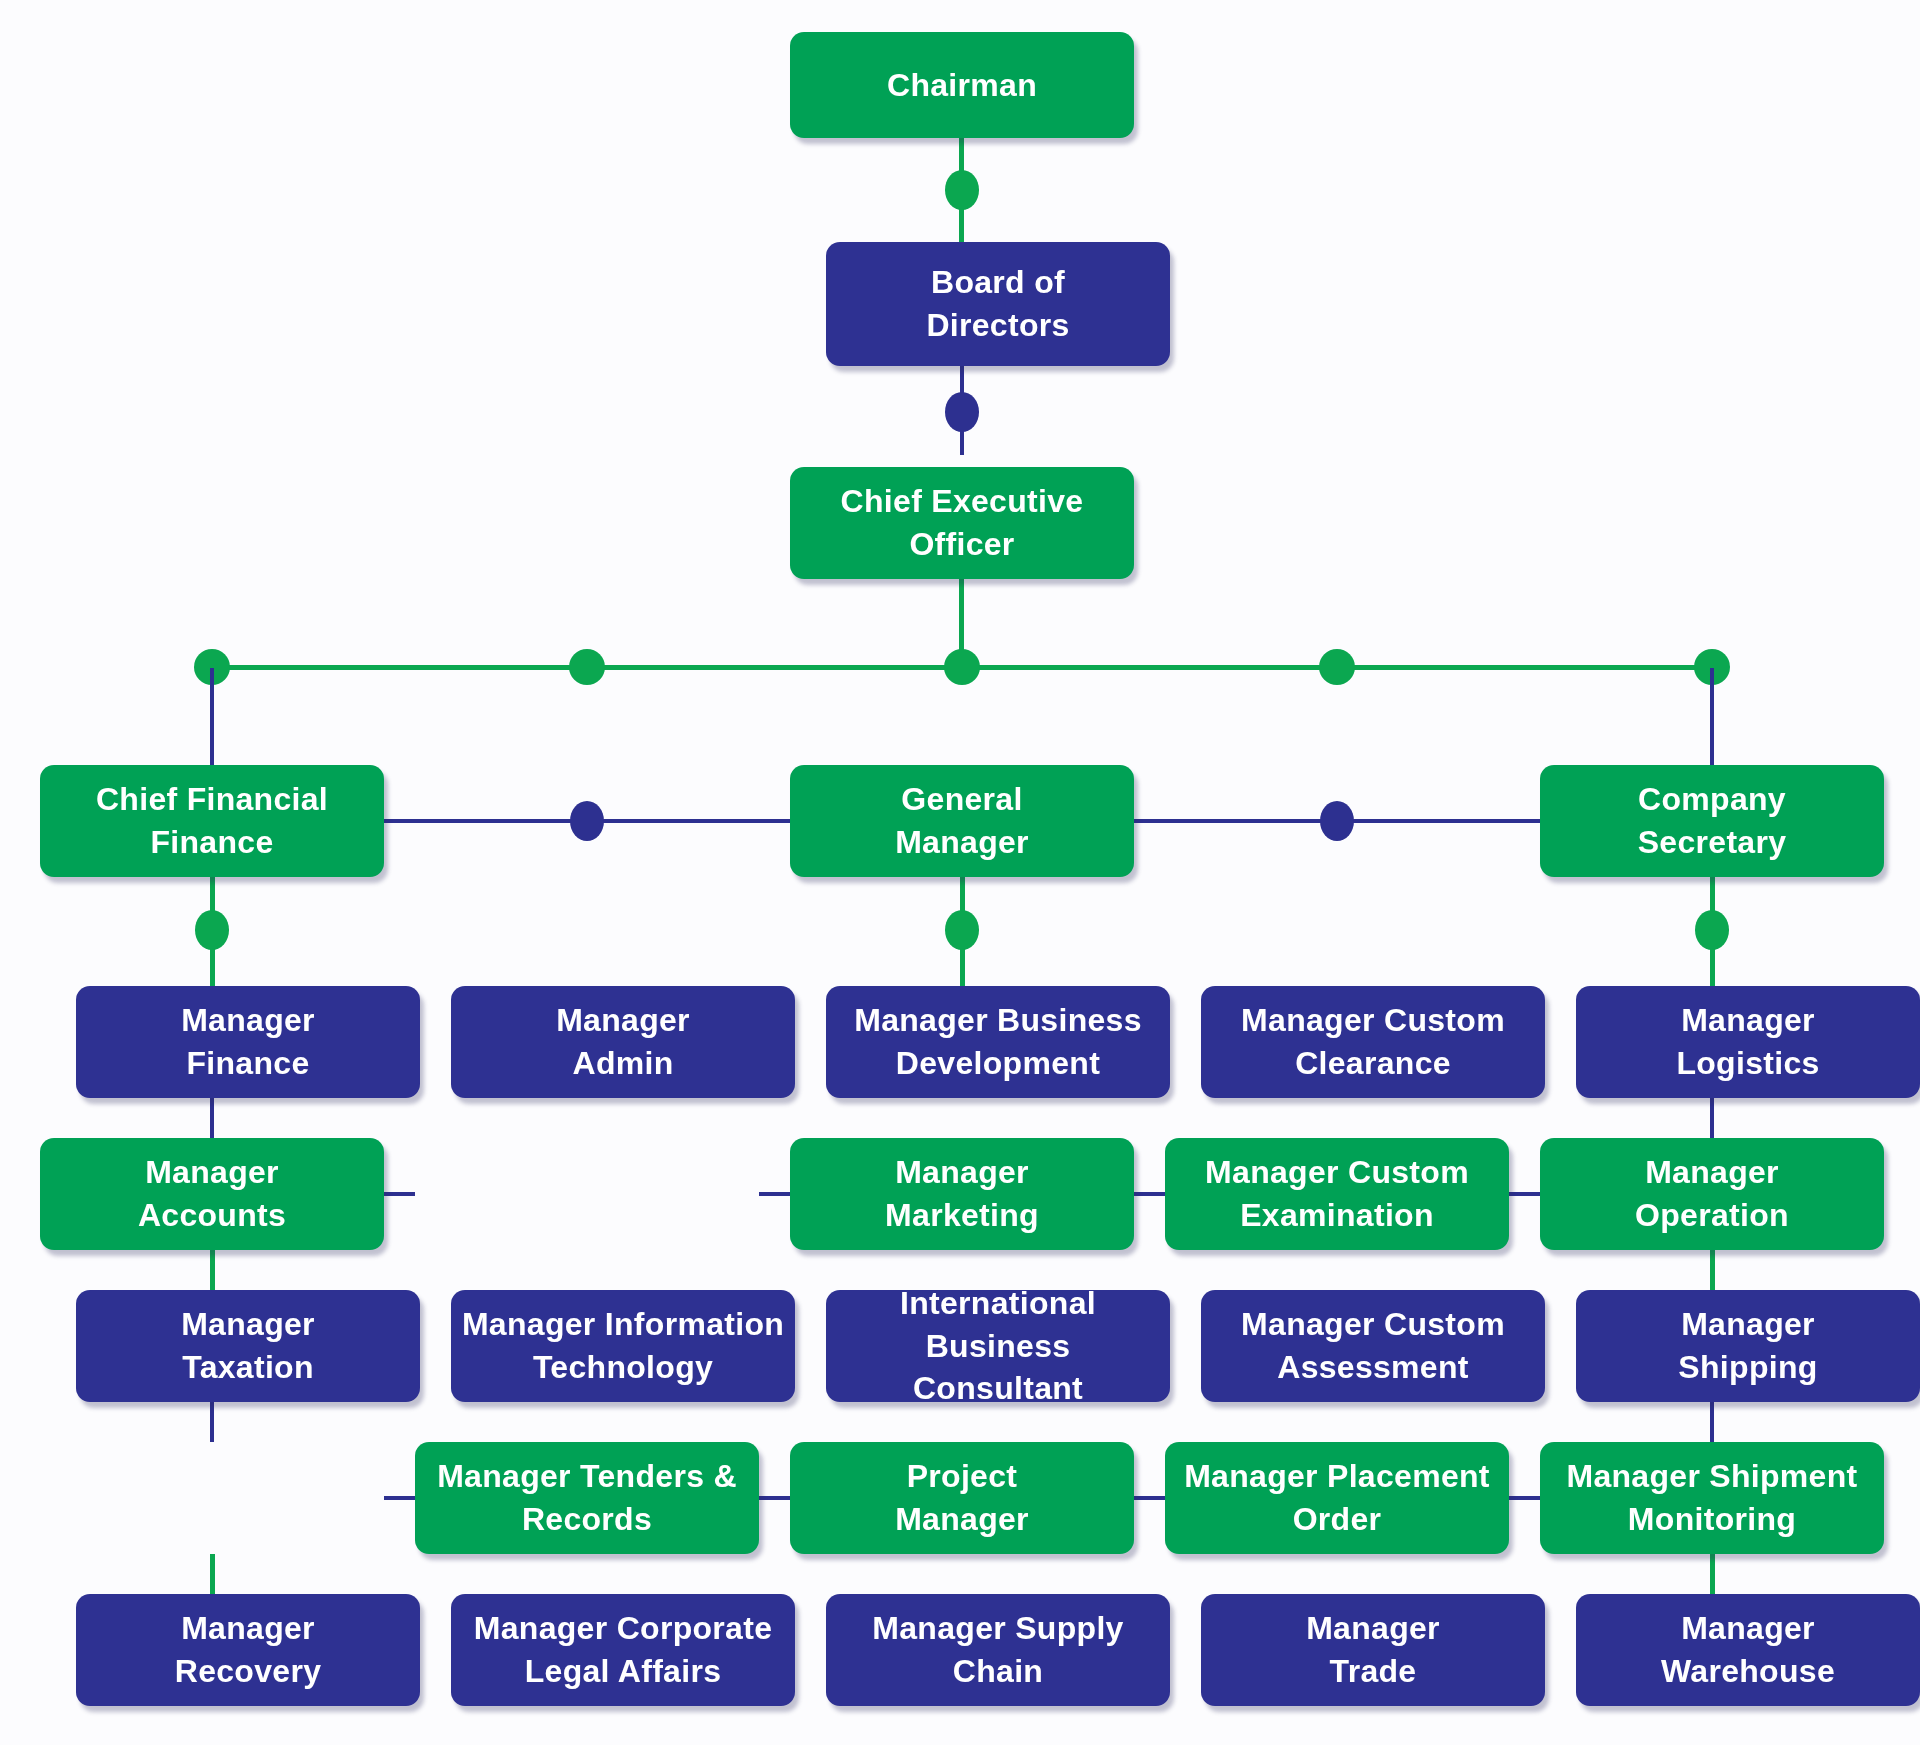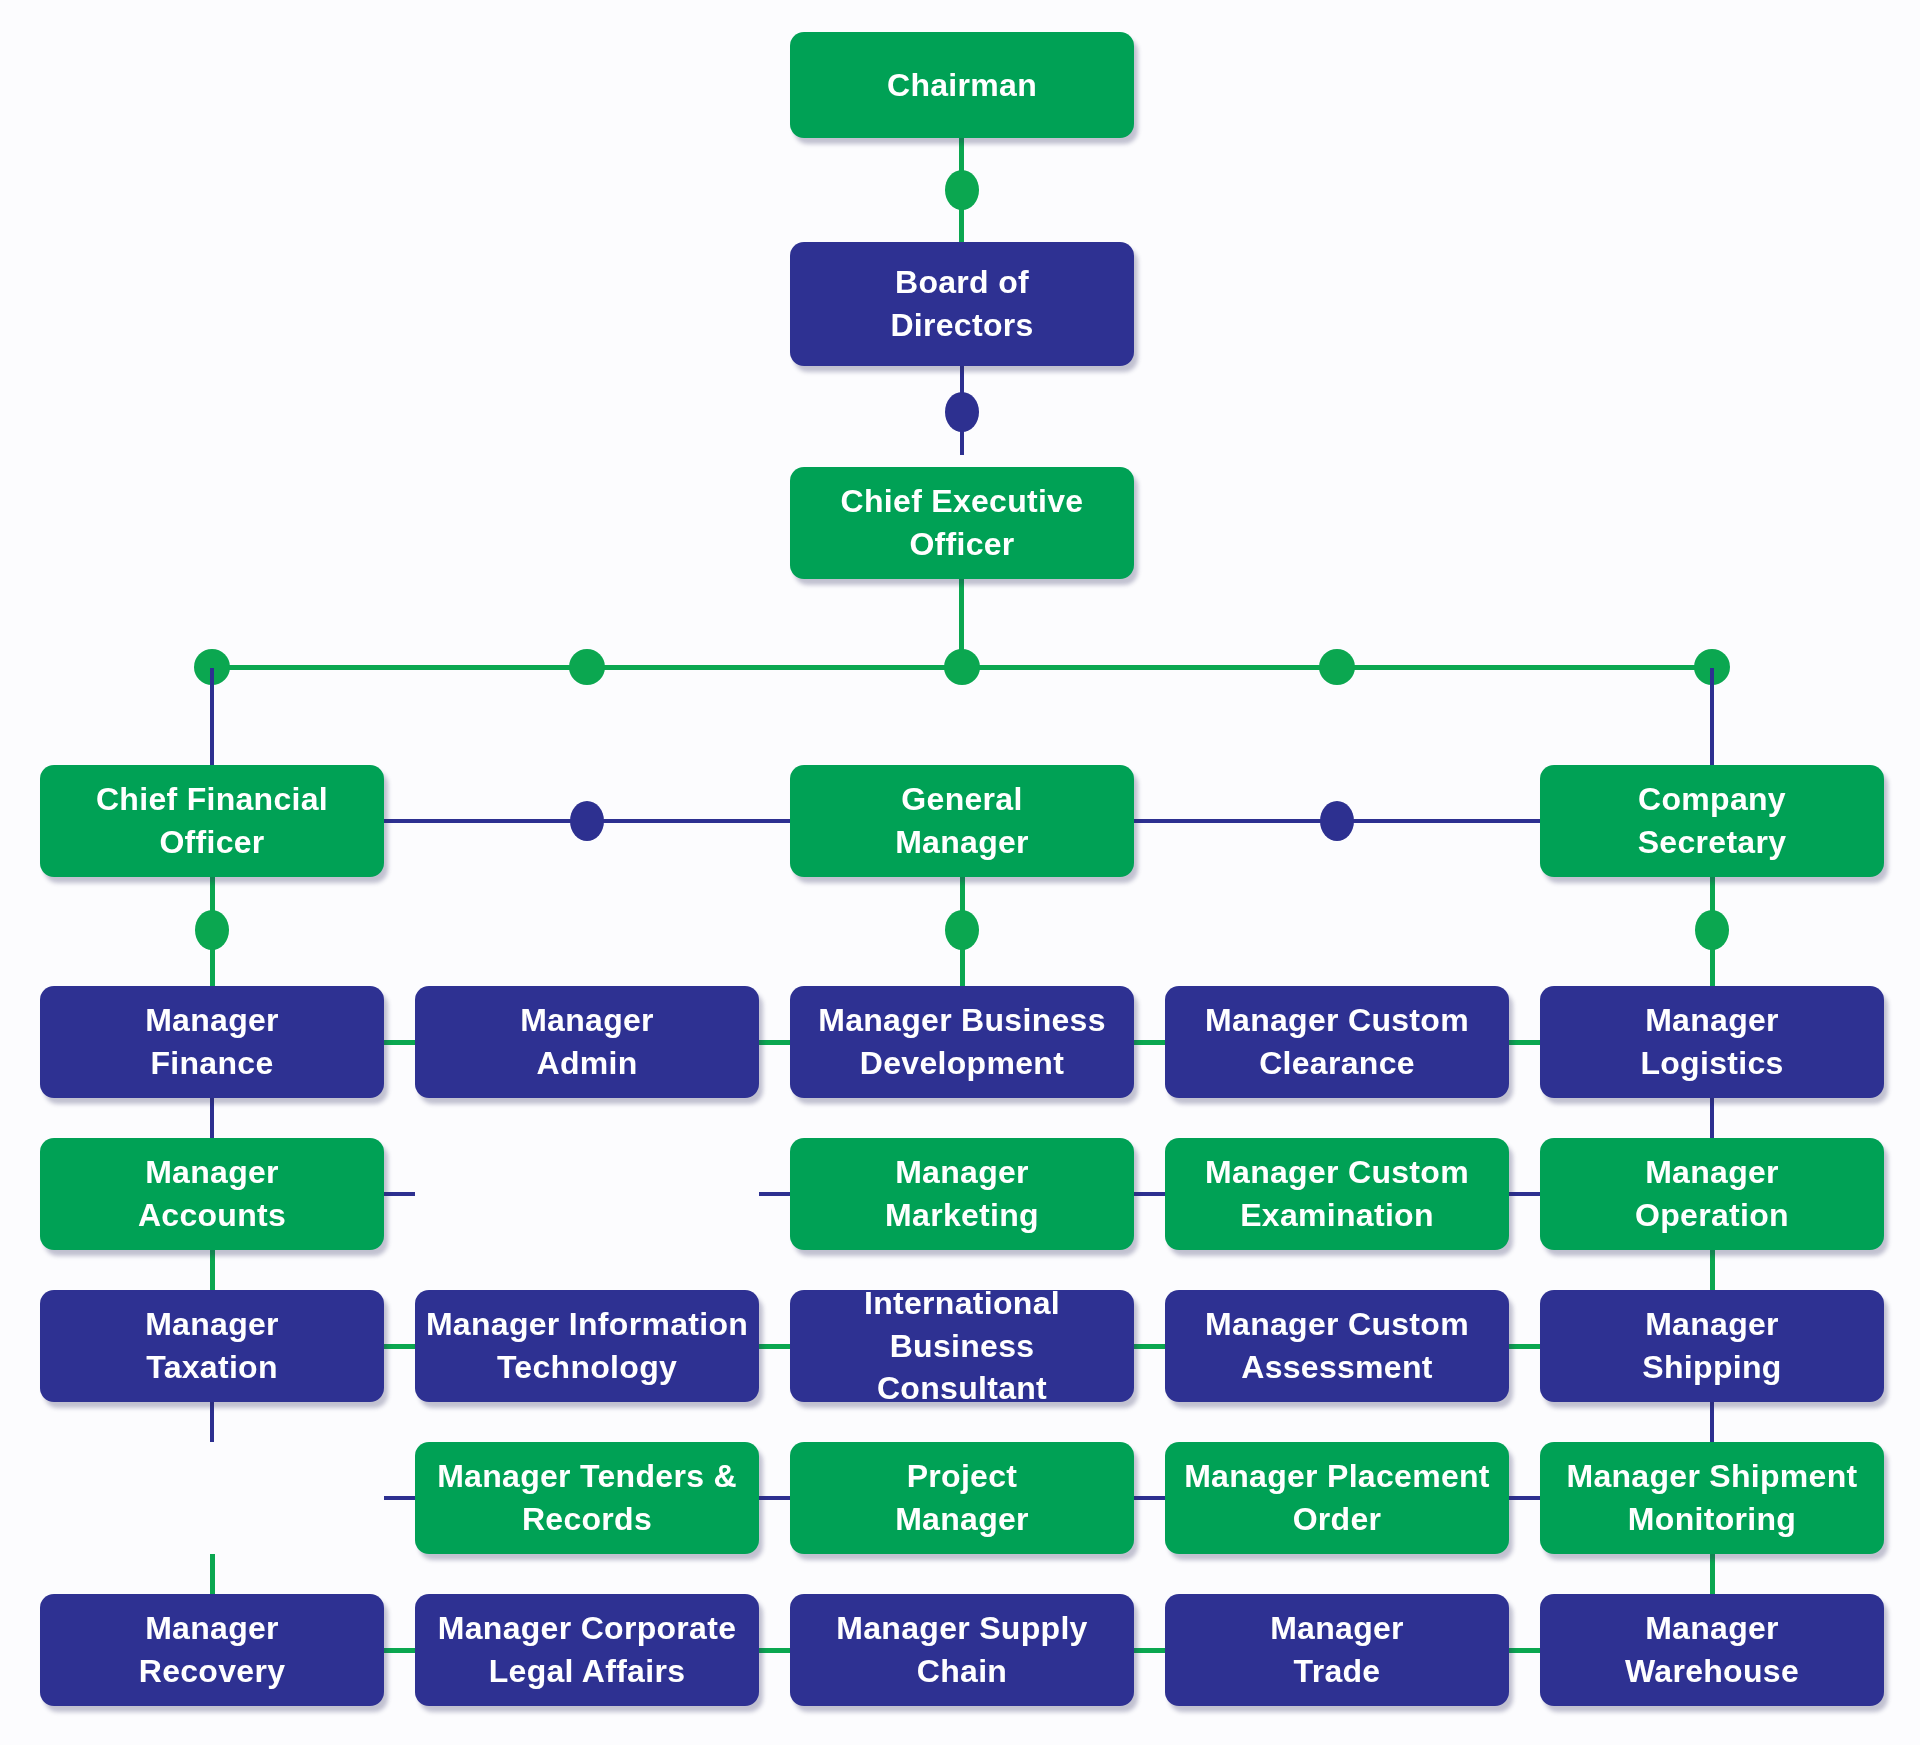--- a/index.html
+++ b/index.html
@@ -8,21 +8,21 @@
 
   
   .box{
     position:absolute;width:344px;height:112px;border-radius:14px;
     display:flex;align-items:center;justify-content:center;text-align:center;
     color:#fff;font-weight:700;font-size:32px;line-height:1.33;
     white-space:pre-line;letter-spacing:.3px;
     box-shadow:4px 6px 4px rgba(38,40,90,.28);
   }
   .green{background:var(--green,#00a155);}
-  .navy{background:var(--navy,#2e3192);}
+  .navy{background:var(--navy,#2e3192);margin-left:36px;}
 
   
   .c1{left:40px}.c2{left:415px}.c3{left:790px}.c4{left:1165px}.c5{left:1540px}
   
   .r1{top:986px}.r2{top:1138px}.r3{top:1290px}.r4{top:1442px}.r5{top:1594px}
   
   .chairman{top:32px;height:106px}
   .board{top:242px;height:124px}
   .ceo{top:467px}
   .exec{top:765px}
@@ -110,21 +110,21 @@
   <div class="vn" style="left:1710px;top:1402px;height:40px;"></div>
   <div class="vg" style="left:1710px;top:1554px;height:40px;"></div>
 
   <div class="box green c3 chairman">Chairman</div>
   <div class="box navy c3 board">Board of
 Directors</div>
   <div class="box green c3 ceo">Chief Executive
 Officer</div>
 
   <div class="box green c1 exec">Chief Financial
-Officer</div>
+Finance</div>
   <div class="box green c3 exec">General
 Manager</div>
   <div class="box green c5 exec">Company
 Secretary</div>
 
   <div class="box navy c1 r1">Manager
 Finance</div>
   <div class="box navy c2 r1">Manager
 Admin</div>
   <div class="box navy c3 r1">Manager Business

